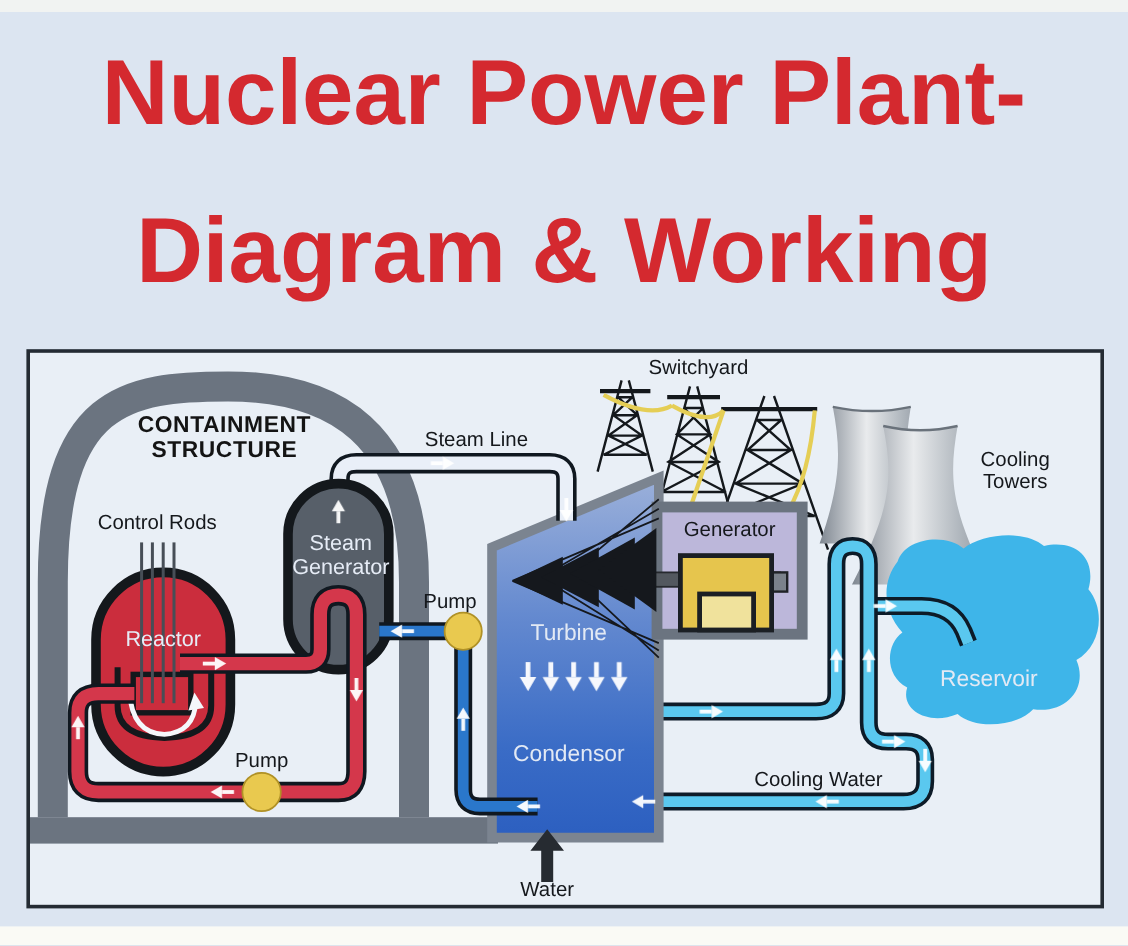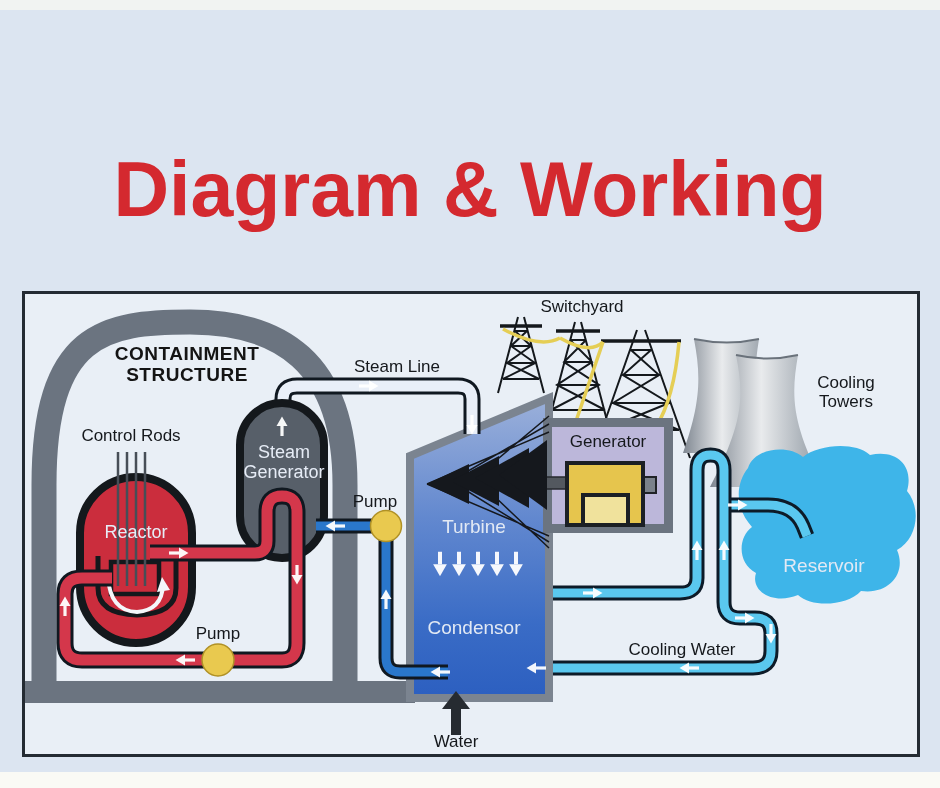--- a/index.html
+++ b/index.html
@@ -5,35 +5,36 @@
   html,body{margin:0;padding:0;}
   body{background:#c8d2e0;}
   .stage{position:relative;width:940px;height:788px;background:#dce5f1;overflow:hidden;
          font-family:"Liberation Sans",sans-serif;}
   .strip{position:absolute;left:0;width:940px;}
   .strip.top{top:0;height:10px;background:#f1f3f2;}
   .strip.bottom{top:772px;height:16px;background:#fafaf5;}
   .title-line{position:absolute;left:0;width:940px;text-align:center;color:#d4292f;
               font-weight:bold;font-size:77px;line-height:106px;letter-spacing:0px;}
   .t1{top:24px;}
-  .t2{top:136px;}
+  .t2{top:156px;}
   svg{position:absolute;left:0;top:0;}
   text{font-family:"Liberation Sans",sans-serif;}
   .lbl{fill:#15181c;font-size:17px;}
   .lblb{fill:#141414;font-size:19px;font-weight:bold;letter-spacing:.5px;}
   .wlbl{fill:#e6ecf6;font-size:18px;}
   .wlbl2{fill:#e2e9f4;font-size:19px;}
 </style>
 </head>
 <body>
 
 <div class="stage">
   <div class="strip top"></div>
   <div class="strip bottom"></div>
 
+  <div class="title-line t1">Nuclear Power Plant-</div>
   <div class="title-line t2">Diagram &amp; Working</div>
 
   <svg width="940" height="788" viewBox="0 0 940 788">
     <defs>
       <linearGradient id="tgrad" x1="0" y1="0" x2="0" y2="1">
         <stop offset="0" stop-color="#9bb0da"></stop>
         <stop offset="0.4" stop-color="#6288cf"></stop>
         <stop offset="0.75" stop-color="#3a6cc6"></stop>
         <stop offset="1" stop-color="#2c5fc0"></stop>
       </linearGradient>

